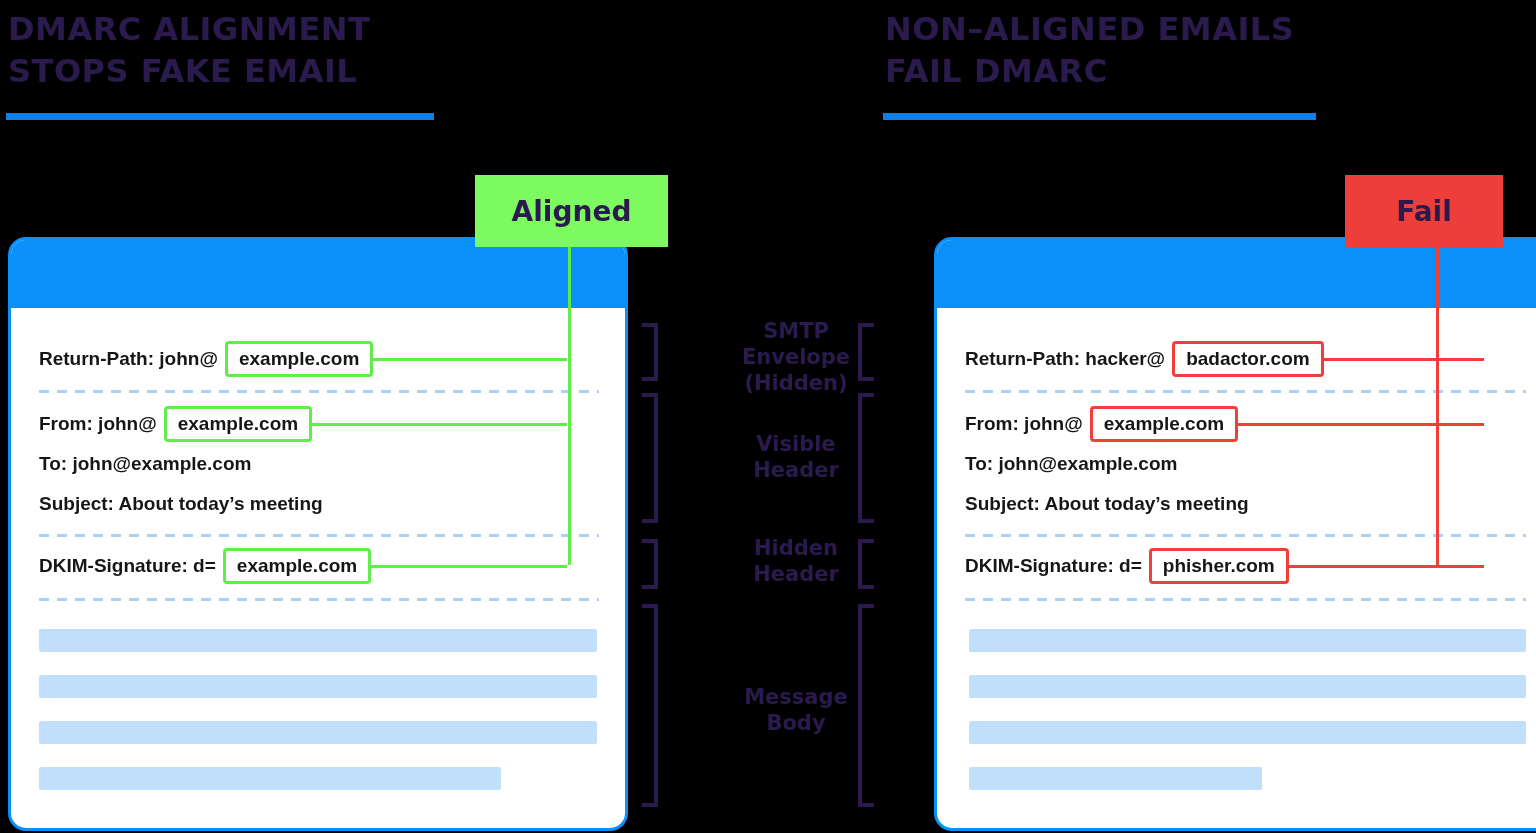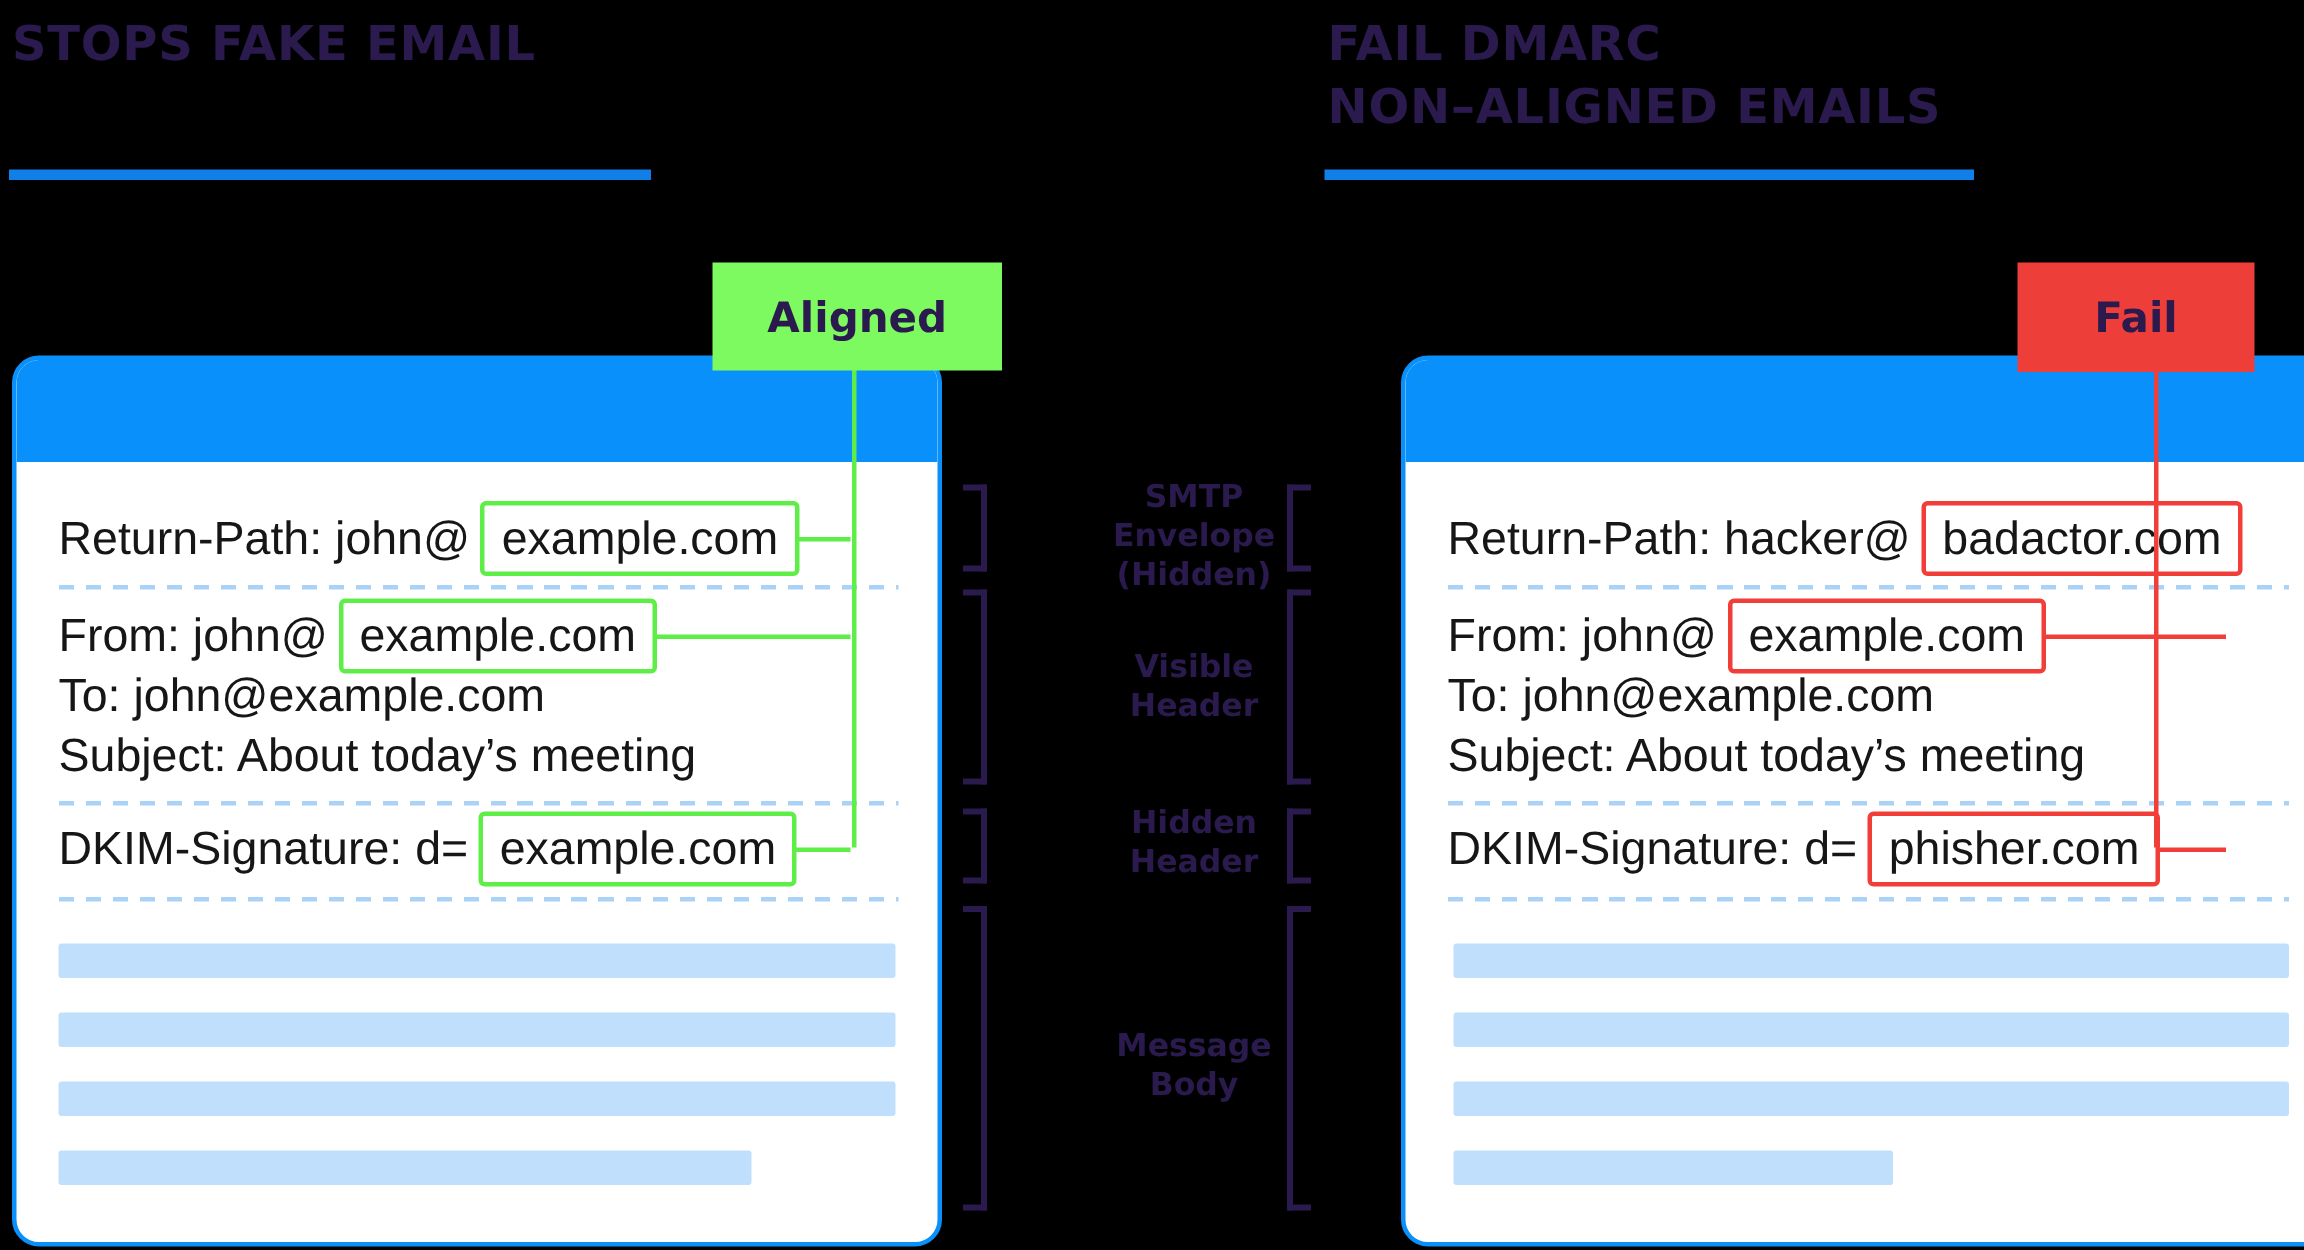--- a/index.html
+++ b/index.html
@@ -36,21 +36,21 @@
   .card {
     position:absolute; top:237px; height:594px; z-index:2;
     background:#fff; border:3px solid #0990FA; border-radius:18px;
     box-sizing:border-box; overflow:hidden;
   }
   .card-header { position:absolute; top:0; left:0; right:0; height:68px; background:#0990FA; }
 
   .row {
     position:absolute; left:28px; height:44px;
     display:flex; align-items:center;
-    font-size:31px; color:#161616; white-space:nowrap;
+    font-size:19px; color:#161616; white-space:nowrap;font-weight:bold;
   }
   .row.connected {  }
   .domain-box {
     display:inline-flex; align-items:center;
     margin-left:7px; padding:4px 11px;
     border:3px solid; border-radius:4px; background:#fff;
   }
   .domain-box.green { border-color:#5FEE48; }
   .domain-box.red   { border-color:#F23E38; }
   .link { flex:1; height:3px; margin-left:-1px; }
@@ -72,27 +72,28 @@
   .bracket { position:absolute; width:16px; box-sizing:border-box; z-index:3; }
   .bracket.left  { left:642px; border-top:4px solid #2B1A4E; border-bottom:4px solid #2B1A4E; border-right:4px solid #2B1A4E; }
   .bracket.right { left:858px; border-top:4px solid #2B1A4E; border-bottom:4px solid #2B1A4E; border-left:4px solid #2B1A4E; }
 </style>
 </head>
 <body>
 
 <div class="page">
 
   <div class="title" style="left:8px;">
+    <div>DMARC ALIGNMENT</div>
     <div>STOPS FAKE EMAIL</div>
   </div>
   <div class="title-rule" style="left:6px; width:428px;"></div>
 
   <div class="title" style="left:885px;">
+    <div>NON–ALIGNED EMAILS</div>
     <div>FAIL DMARC</div>
-    <div>NON–ALIGNED EMAILS</div>
   </div>
   <div class="title-rule" style="left:883px; width:433px;"></div>
 
   <div class="vline green" style="left:568px; top:245px; height:320px;"></div>
   <div class="vline red" style="left:1436px; top:246px; height:319px;"></div>
 
   <div class="badge green" style="left:475px; width:193px; height:72px;">
     <span>Aligned</span>
   </div>
   <div class="badge red" style="left:1345px; width:158px; height:73px;">

